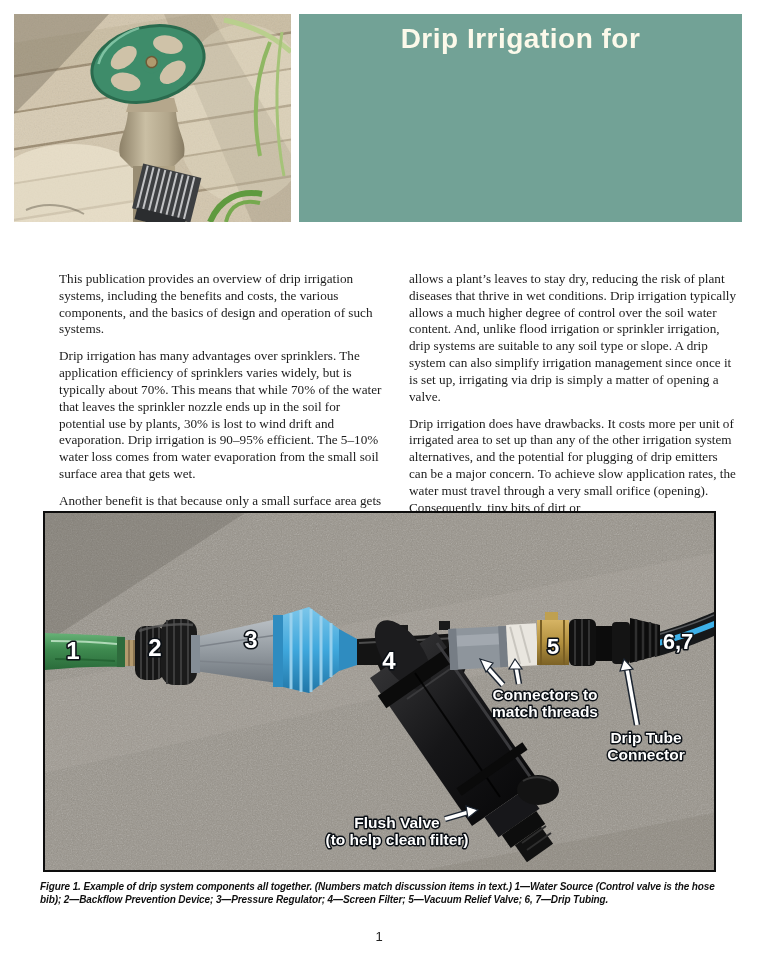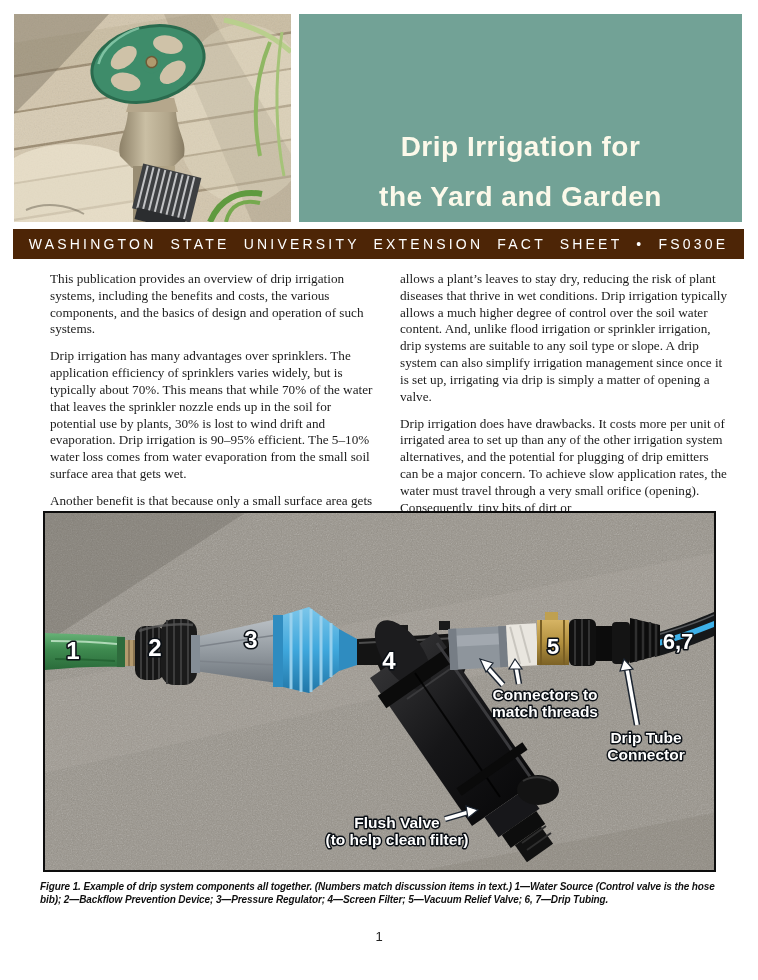--- a/index.html
+++ b/index.html
@@ -1,29 +1,29 @@
 <!DOCTYPE html>
 <html><head>
 <meta charset="utf-8">
 <style>
   html,body{margin:0;padding:0;background:#e8e8e8;}
   .page{position:relative;width:758px;height:980px;background:#ffffff;margin:0 auto;overflow:hidden;
         font-family:"Liberation Serif",serif;color:#1b1b1b;}
   
   .photo{position:absolute;left:14px;top:14px;width:277px;height:208px;overflow:hidden;}
   .titleblock{position:absolute;left:299px;top:14px;width:443px;height:208px;background:#72a296;
-              display:flex;flex-direction:column;justify-content:flex-end;align-items:center;}
+              display:flex;flex-direction:column;justify-content:space-between;align-items:center;}
   .titleblock .tl{font-family:"Liberation Sans",sans-serif;font-weight:700;font-size:28px;
                   line-height:50px;color:#fcf9ea;letter-spacing:.5px;text-align:center;}
   
   .banner{position:absolute;left:13px;top:229px;width:731px;height:30px;background:#4d2506;
           color:#ffffff;font-family:"Liberation Sans",sans-serif;font-size:14px;font-weight:500;
           letter-spacing:3.2px;word-spacing:7px;text-align:center;line-height:30px;}
   
-  .columns{position:absolute;left:50px;top:271px;width:678px;display:flex;gap:22px;}
+  .columns{position:absolute;left:59px;top:271px;width:678px;display:flex;gap:22px;}
   .col{width:332px;font-size:13.2px;line-height:1.275;text-align:left;}
   .col p{margin:0 0 10px 0;}
   
   .figure{position:absolute;left:43px;top:511px;width:673px;height:361px;border:2px solid #0d0d0d;
           box-sizing:border-box;background:#98938a;}
   .figure svg{display:block;}
   .caption{position:absolute;left:40px;top:880px;width:694px;font-family:"Liberation Sans",sans-serif;
            font-style:italic;font-weight:700;font-size:10px;line-height:1.3;color:#101010;
            letter-spacing:-0.1px;}
   .pagenum{position:absolute;left:0;top:929px;width:758px;text-align:center;
@@ -111,24 +111,22 @@
         <path d="M268,18 C260,70 262,122 270,162" stroke="#a5c378" stroke-width="3"></path>
         <path d="M196,208 C206,184 226,176 248,180" stroke="#5f9a3f" stroke-width="6"></path>
         <path d="M212,208 C216,190 230,185 246,189" stroke="#76a94e" stroke-width="4"></path>
         <path d="M12,196 C30,188 52,190 70,200" stroke="#6b6353" stroke-width="2" opacity="0.5"></path>
       </g>
     </svg>
   </div>
 
   <div class="titleblock">
     <div class="tl">Drip Irrigation for</div>
-    <div class="tl">the Yard and Garden</div>
   </div>
 
-  <div class="banner">WASHINGTON STATE UNIVERSITY EXTENSION FACT SHEET • FS030E</div>
 
   <div class="columns">
     <div class="col">
       <p>This publication provides an overview of drip irrigation systems, including the benefits and costs, the various components, and the basics of design and operation of such systems.</p>
       <p>Drip irrigation has many advantages over sprinklers. The application efficiency of sprinklers varies widely, but is typically about 70%. This means that while 70% of the water that leaves the sprinkler nozzle ends up in the soil for potential use by plants, 30% is lost to wind drift and evaporation. Drip irrigation is 90–95% efficient. The 5–10% water loss comes from water evaporation from the small soil surface area that gets wet.</p>
       <p>Another benefit is that because only a small surface area gets wet, fewer weed seeds germinate. Drip irrigation also</p>
     </div>
     <div class="col">
       <p>allows a plant’s leaves to stay dry, reducing the risk of plant diseases that thrive in wet conditions. Drip irrigation typically allows a much higher degree of control over the soil water content. And, unlike flood irrigation or sprinkler irrigation, drip systems are suitable to any soil type or slope. A drip system can also simplify irrigation management since once it is set up, irrigating via drip is simply a matter of opening a valve.</p>
       <p>Drip irrigation does have drawbacks. It costs more per unit of irrigated area to set up than any of the other irrigation system alternatives, and the potential for plugging of drip emitters can be a major concern. To achieve slow application rates, the water must travel through a very small orifice (opening). Consequently, tiny bits of dirt or</p>

